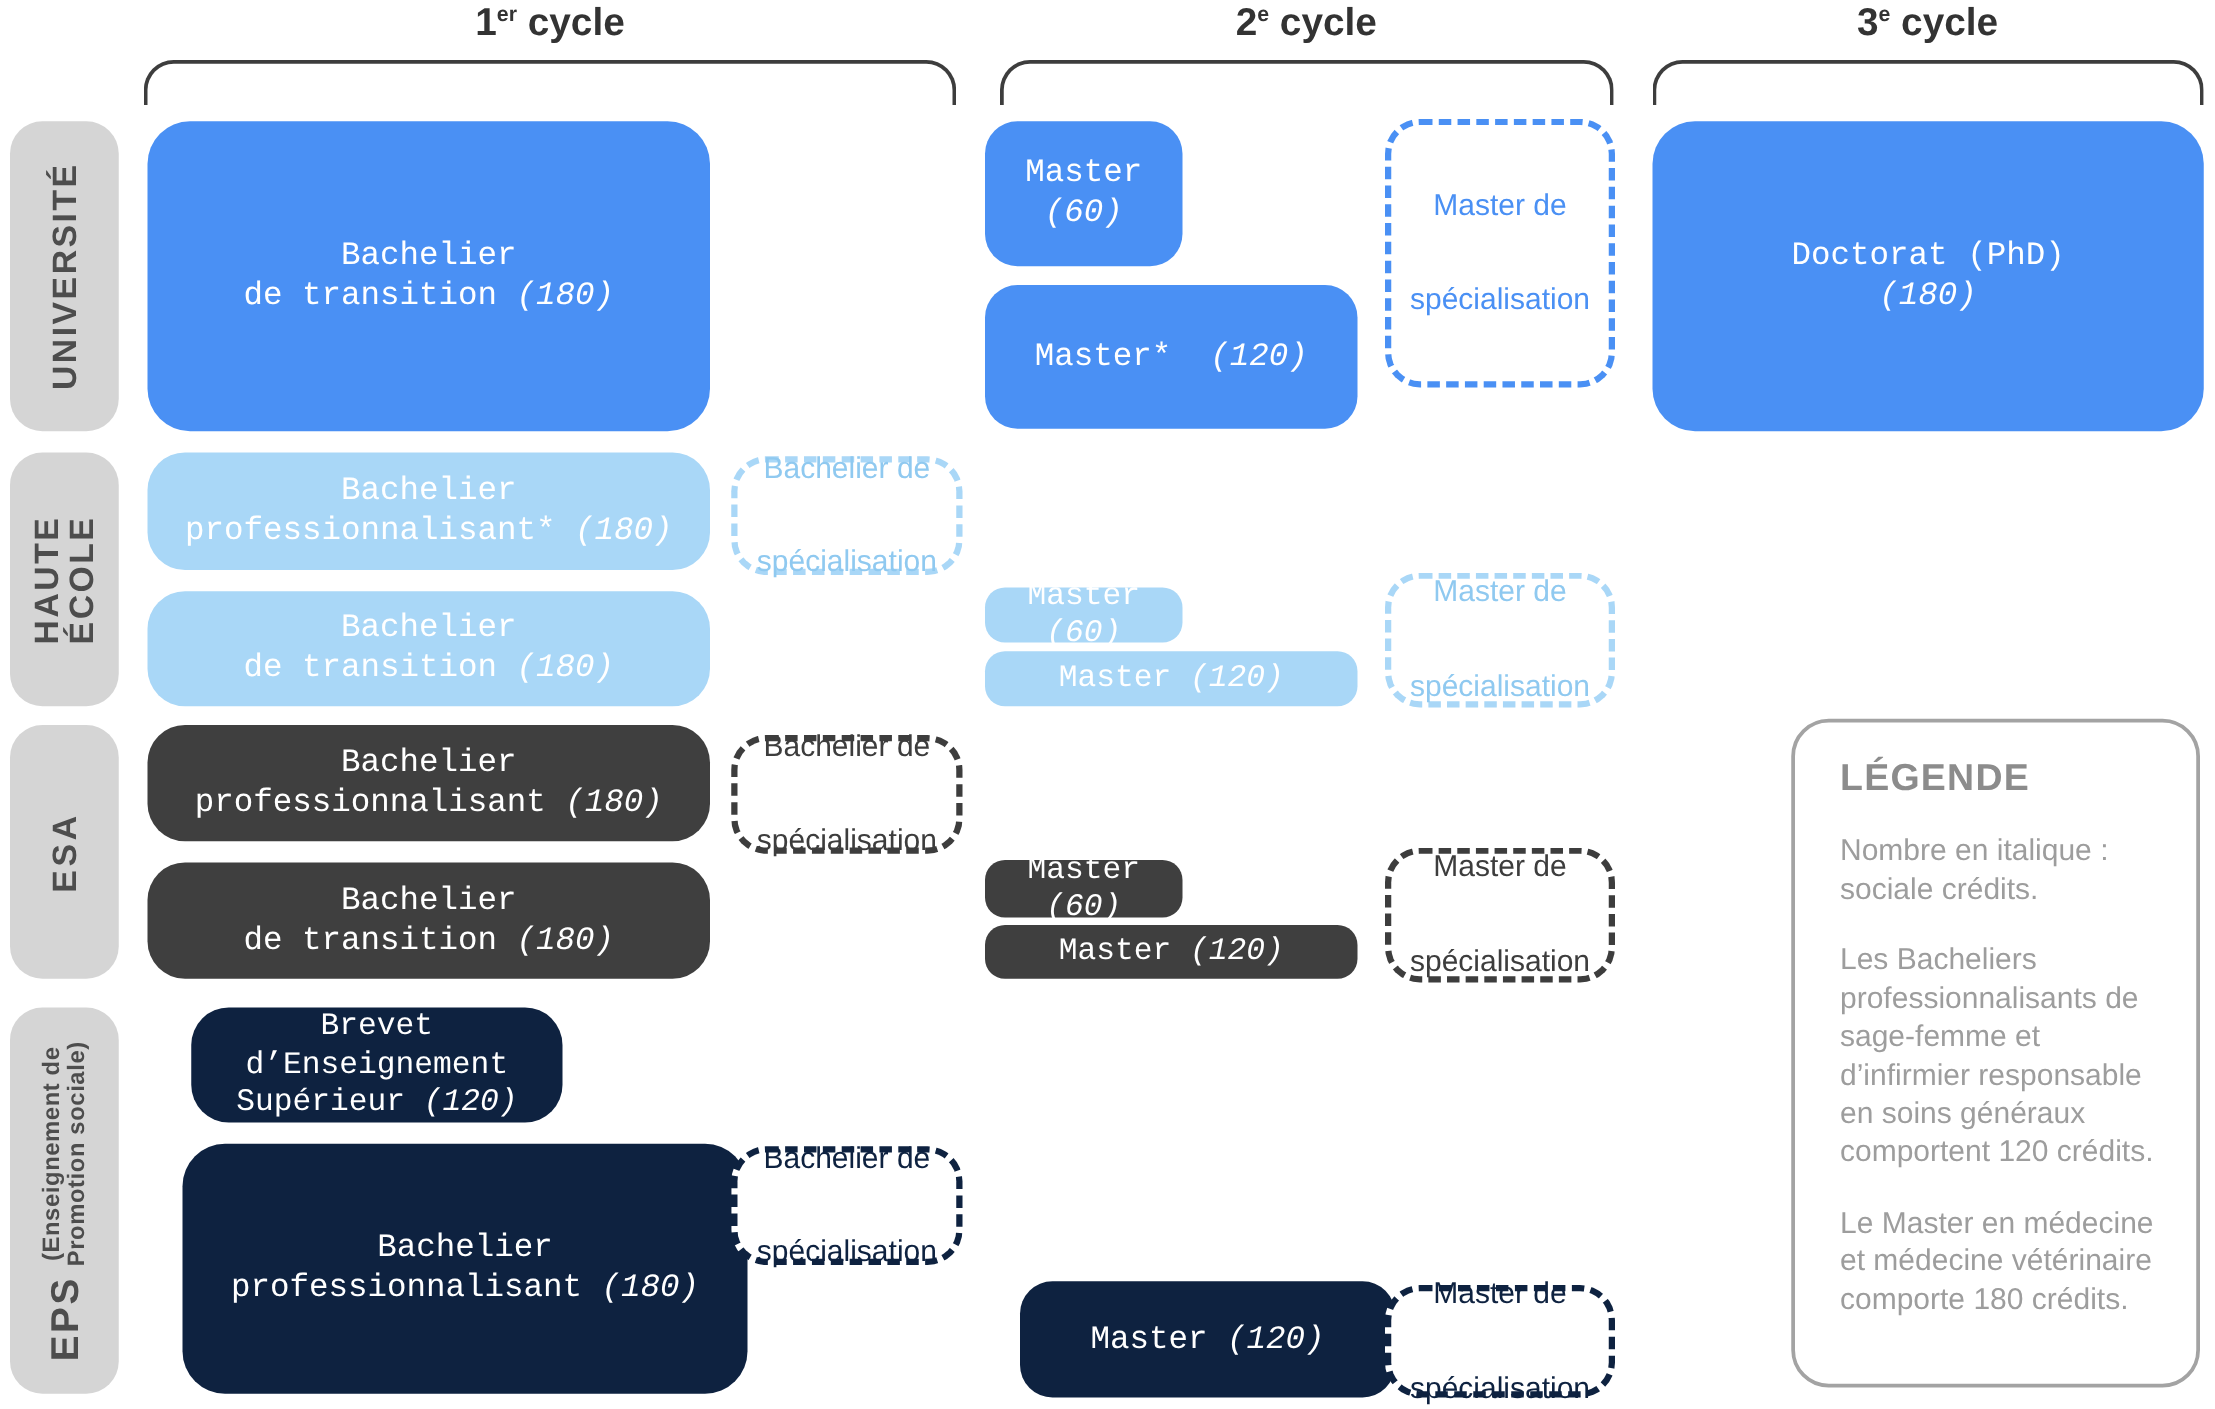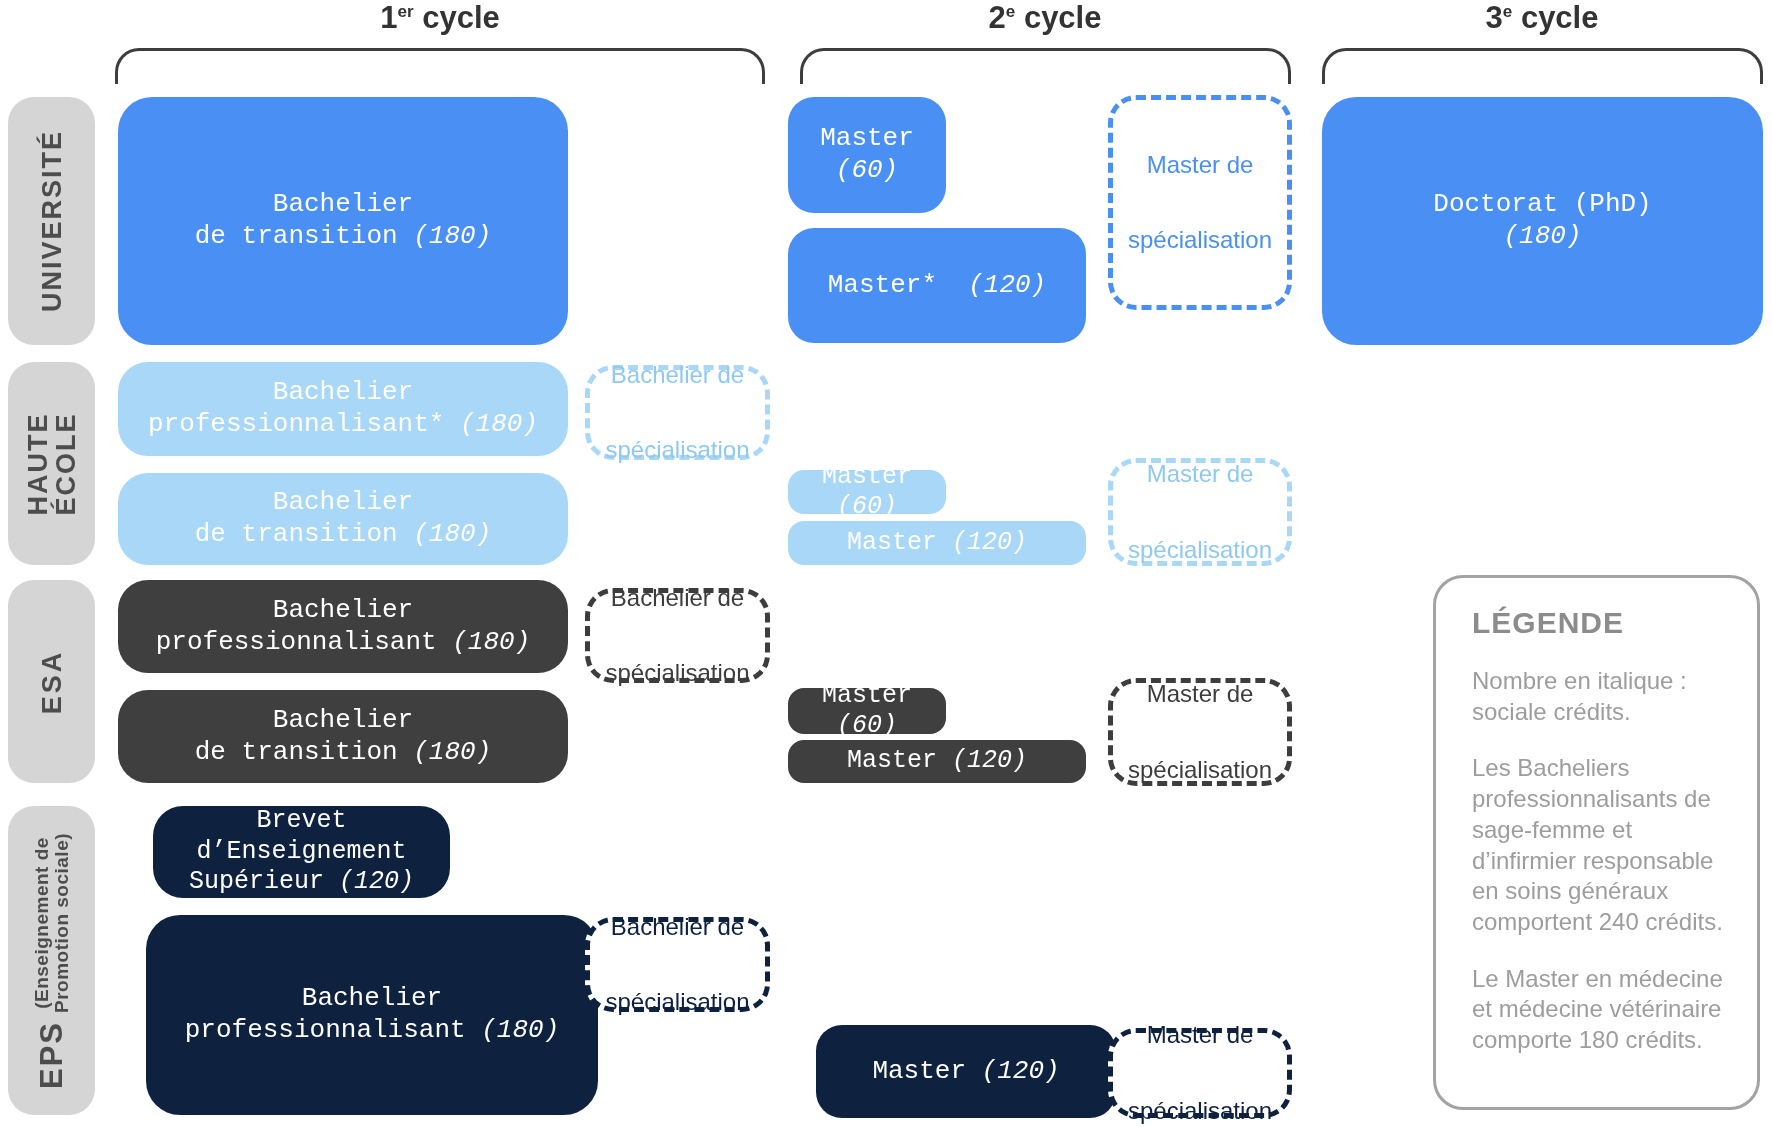--- a/index.html
+++ b/index.html
@@ -195,17 +195,17 @@
     <div class="l"><span>Master</span> <span class="cr">(120)</span></div>
   </div>
   <div class="dashed d-navy" style="left:1108px;top:1028px;width:184px;height:90px">
     <div><span>Master de</span></div>
     <div><span>spécialisation</span></div>
   </div>
 
   <div id="legend">
     <div class="ltitle">LÉGENDE</div>
     <p>Nombre en italique : sociale crédits.</p>
-    <p>Les Bacheliers professionnalisants de sage-femme  et d’infirmier responsable en soins généraux comportent 240 crédits.</p>
+    <p>Les Bacheliers professionnalisants de sage-femme  et d’infirmier responsable en soins généraux comportent 120 crédits.</p>
     <p>Le Master en médecine et médecine vétérinaire comporte 180 crédits.</p>
   </div>
 
 </div>
 
 </body></html>

